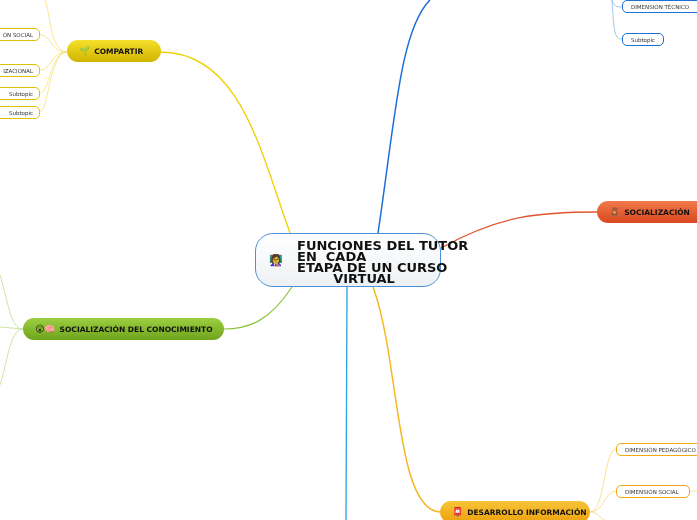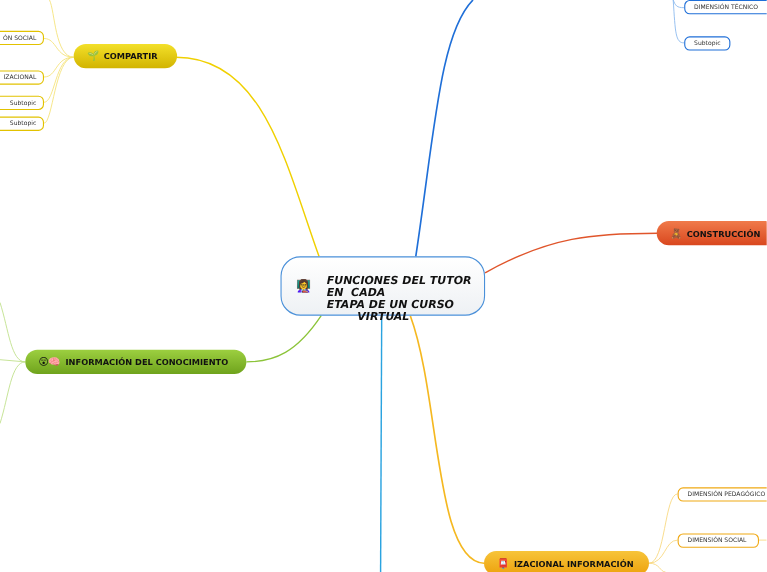--- a/index.html
+++ b/index.html
@@ -1,20 +1,20 @@
 <!DOCTYPE html>
 <html><head>
 <meta charset="utf-8">
 <style>
   html, body { margin:0; padding:0; }
   body { width:697px; height:520px; position:relative; overflow:hidden; background:#ffffff; font-family:"DejaVu Sans", sans-serif; }
   svg.lines { position:absolute; left:0; top:0; }
   .central { position:absolute; left:255px; top:233px; width:186px; height:54px; border:1.5px solid #4a90d9; border-radius:18px; background:linear-gradient(#ffffff,#eef1f4); box-sizing:border-box; }
   .central .ico { position:absolute; left:13px; top:20px; font-size:11px; }
-  .central .title { position:absolute; left:41px; top:16px; font-size:10px; font-weight:bold; line-height:11px; color:#111; white-space:pre;font-style:italic; }
+  .central .title { position:absolute; left:41px; top:6px; font-size:13px; font-weight:bold; line-height:11px; color:#111; white-space:pre; }
   .main { position:absolute; height:22px; border-radius:11px; font-size:7.5px; font-weight:bold; color:#111; display:flex; align-items:center; box-sizing:border-box; padding-left:12px; white-space:nowrap; }
   .main .ico { font-size:9px; margin-right:4px; }
   .sub { position:absolute; height:13px; border:1.5px solid; border-radius:5px; background:#fff; font-size:5.5px; color:#333; display:flex; align-items:center; box-sizing:border-box; padding:0 8px; white-space:nowrap; }
 </style>
 </head>
 <body>
 
 <svg class="lines" width="697" height="520">
 
   <path d="M290,233 C260,150 240,52 160,52" stroke="#f0d000" stroke-width="1.3" fill="none"></path>
@@ -56,31 +56,31 @@
         VIRTUAL</div>
 </div>
 
 <div class="main" style="left:67px;top:40px;width:94px;background:linear-gradient(#f3e02a,#d2b400);">
   <span class="ico">🌱</span>
   <span>COMPARTIR</span>
 </div>
 
 <div class="main" style="left:597px;top:201px;width:110px;background:linear-gradient(#f07a4a,#d9471e);">
   <span class="ico">🧸</span>
-  <span>CONSTRUCCIÓN</span>
+  <span>SOCIALIZACIÓN</span>
 </div>
 
 <div class="main" style="left:23px;top:318px;width:201px;background:linear-gradient(#9ccf40,#6fa31c);">
   <span class="ico">😲🧠</span>
-  <span>INFORMACIÓN DEL CONOCIMIENTO</span>
+  <span>SOCIALIZACIÓN DEL CONOCIMIENTO</span>
 </div>
 
 <div class="main" style="left:440px;top:501px;width:150px;background:linear-gradient(#f7c43a,#eda10c);">
   <span class="ico">📮</span>
-  <span>IZACIONAL INFORMACIÓN</span>
+  <span>DESARROLLO INFORMACIÓN</span>
 </div>
 
 <div class="sub" style="left:-10px;top:28px;width:50px;border-color:#e2c200;justify-content:flex-end;padding:0 6px;">ÓN SOCIAL</div>
 <div class="sub" style="left:-10px;top:64px;width:50px;border-color:#e2c200;justify-content:flex-end;padding:0 6px;">IZACIONAL</div>
 <div class="sub" style="left:-10px;top:87px;width:50px;border-color:#e2c200;justify-content:flex-end;padding:0 6px;">Subtopic</div>
 <div class="sub" style="left:-10px;top:106px;width:50px;border-color:#e2c200;justify-content:flex-end;padding:0 6px;">Subtopic</div>
 
 <div class="sub" style="left:622px;top:0px;width:80px;border-color:#1f6fd8;">DIMENSIÓN TÉCNICO</div>
 <div class="sub" style="left:622px;top:33px;width:42px;border-color:#1f6fd8;">Subtopic</div>
 

